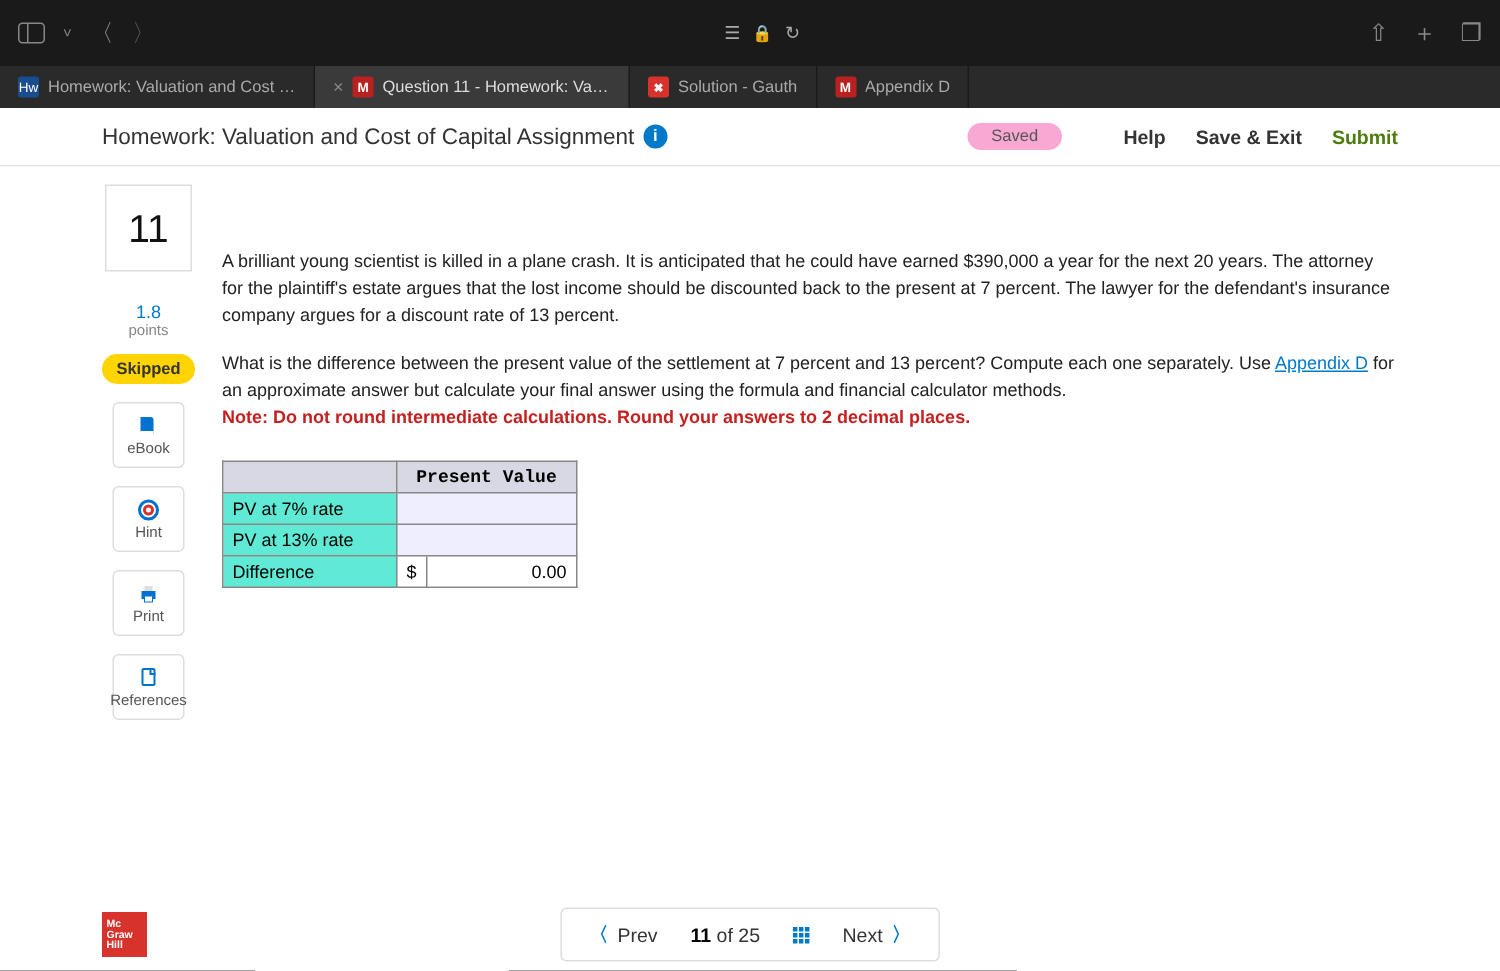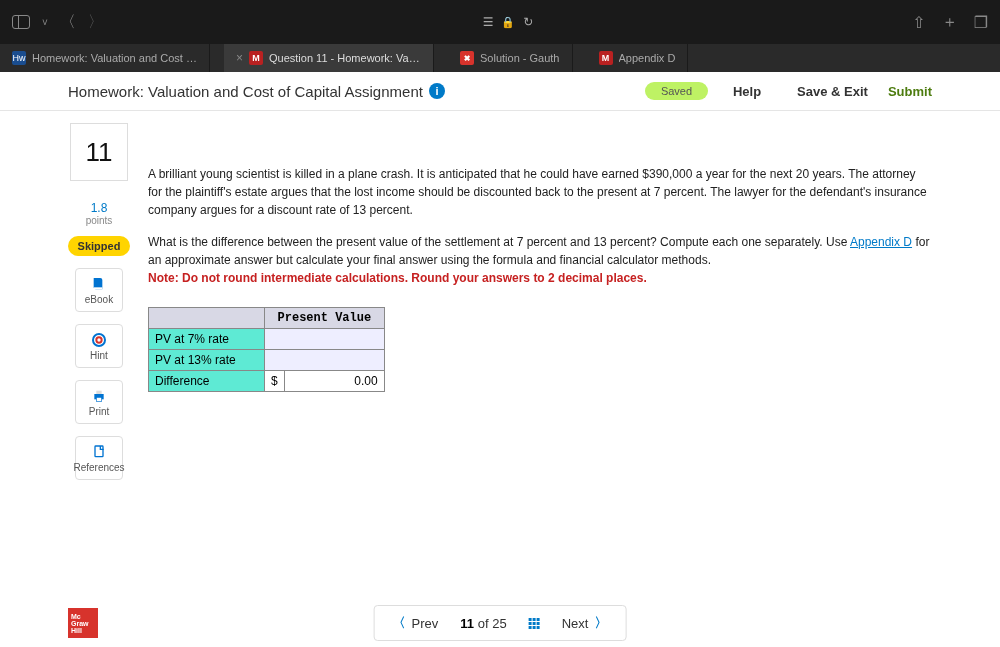--- a/index.html
+++ b/index.html
@@ -10,37 +10,37 @@
 .sidebar-toggle { width: 18px; height: 14px; border: 1.5px solid #888; border-radius: 3px; display: flex; }
 .sidebar-toggle::before { content: ""; width: 5px; border-right: 1.5px solid #888; }
 .chev-down { font-size: 10px; color: #888; }
 .nav-arrow { color: #888; font-size: 16px; cursor: pointer; }
 .nav-arrow.disabled { color: #555; cursor: default; }
 .url-wrap { flex: 1; display: flex; justify-content: center; }
 .url-bar { display: flex; align-items: center; gap: 8px; color: #aaa; font-size: 12px; max-width: 560px; }
 .lock-icon { font-size: 11px; color: #aaa; }
 .chrome-right { display: flex; align-items: center; gap: 16px; color: #888; font-size: 16px; }
 
-.tab-strip { background: #2a2a2a; height: 28px; display: flex; align-items: stretch; font-size: 11px; color: #aaa; gap: 14px; }
+.tab-strip { background: #2a2a2a; height: 28px; display: flex; align-items: stretch; font-size: 11px; color: #aaa; }
 .tab { display: flex; align-items: center; gap: 6px; padding: 0 12px; border-right: 1px solid #1a1a1a; max-width: 210px; overflow: hidden; white-space: nowrap; cursor: pointer; }
 .tab.active { background: #3a3a3a; color: #ddd; }
 .tab-favicon { width: 14px; height: 14px; display: inline-flex; align-items: center; justify-content: center; font-size: 9px; border-radius: 2px; flex-shrink: 0; }
 .fav-blue { background: #1a4d8f; color: #fff; }
 .fav-red { background: #b92121; color: #fff; font-weight: bold; }
 .fav-redx { background: #d7332c; color: #fff; font-weight: bold; font-size: 8px; }
 .tab-close { color: #888; font-size: 12px; cursor: pointer; flex-shrink: 0; }
 .tab-text { overflow: hidden; text-overflow: ellipsis; }
 
 .app { background: #fff; height: calc(647px - 44px - 28px); display: flex; flex-direction: column; position: relative; }
 .app-header { display: flex; align-items: center; padding: 10px 68px; border-bottom: 1px solid #e5e5e5; }
 .app-title { font-size: 15px; color: #333; display: flex; align-items: center; gap: 6px; }
 .info-badge { width: 16px; height: 16px; border-radius: 50%; background: #007ac8; color: #fff; display: inline-flex; align-items: center; justify-content: center; font-size: 11px; font-weight: bold; }
-.saved-pill { background: #bef264; color: #555; font-size: 11px; padding: 3px 16px; border-radius: 12px; margin-left: 200px; }
+.saved-pill { background: #f9a8d4; color: #555; font-size: 11px; padding: 3px 16px; border-radius: 12px; margin-left: 200px; }
 .header-right { margin-left: auto; display: flex; align-items: center; gap: 20px; font-size: 13px; }
-.header-link { color: #333; cursor: pointer; font-weight: 600; margin-left: 16px; }
+.header-link { color: #333; cursor: pointer; font-weight: 600; }
 .submit-link { color: #4d7c0f; font-weight: 700; cursor: pointer; }
 
 .work-area { flex: 1; display: flex; padding: 12px 68px 0 68px; gap: 18px; position: relative; overflow: hidden; }
 .check-work-btn { position: absolute; top: 12px; right: 68px; background: #0073d1; color: #fff; border: none; padding: 8px 16px; border-radius: 4px; font-size: 12px; font-weight: 600; cursor: pointer; }
 
 .side-col { width: 62px; display: flex; flex-direction: column; align-items: center; }
 .qnum-box { width: 58px; height: 58px; border: 1px solid #ddd; display: flex; align-items: center; justify-content: center; font-size: 26px; font-weight: 500; color: #111; }
 .points-text { margin-top: 20px; font-size: 12px; color: #007ac8; text-align: center; }
 .points-label { font-size: 10px; color: #888; }
 .skipped-badge { background: #ffd400; color: #333; font-size: 11px; padding: 4px 10px; border-radius: 10px; margin-top: 10px; font-weight: 600; }

